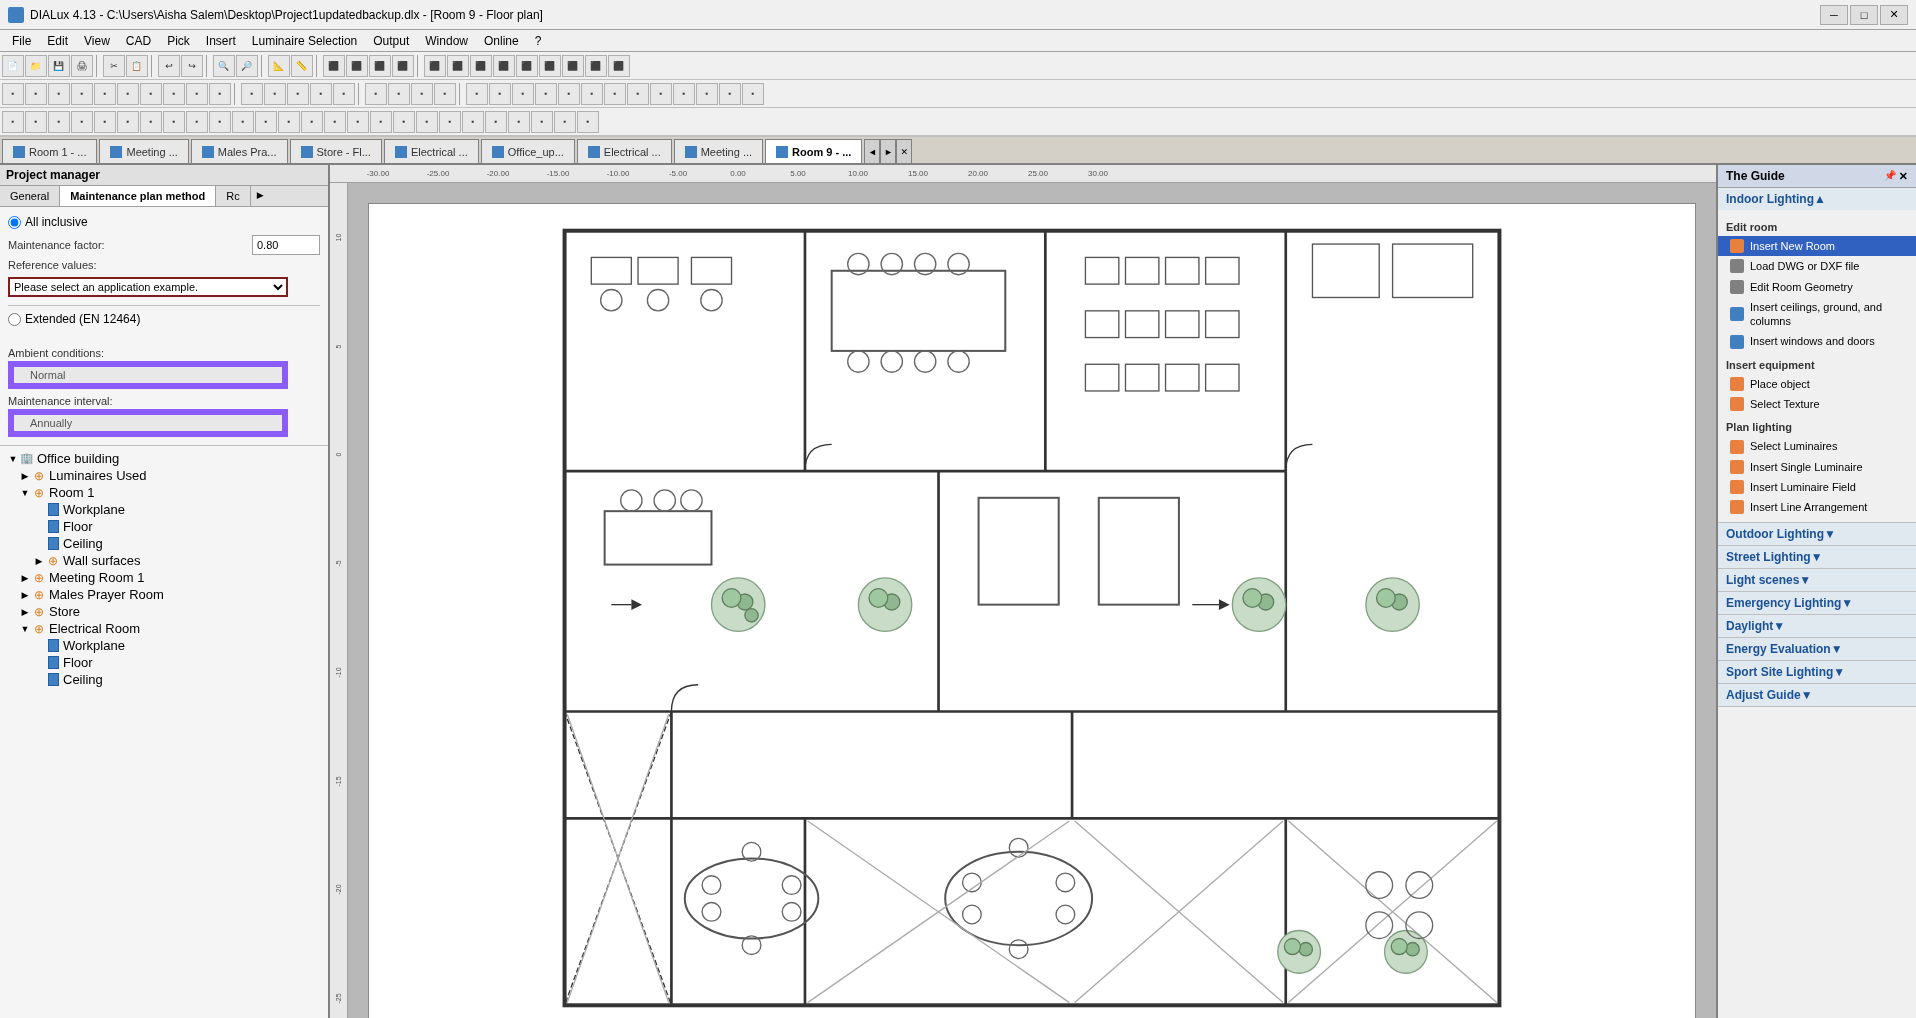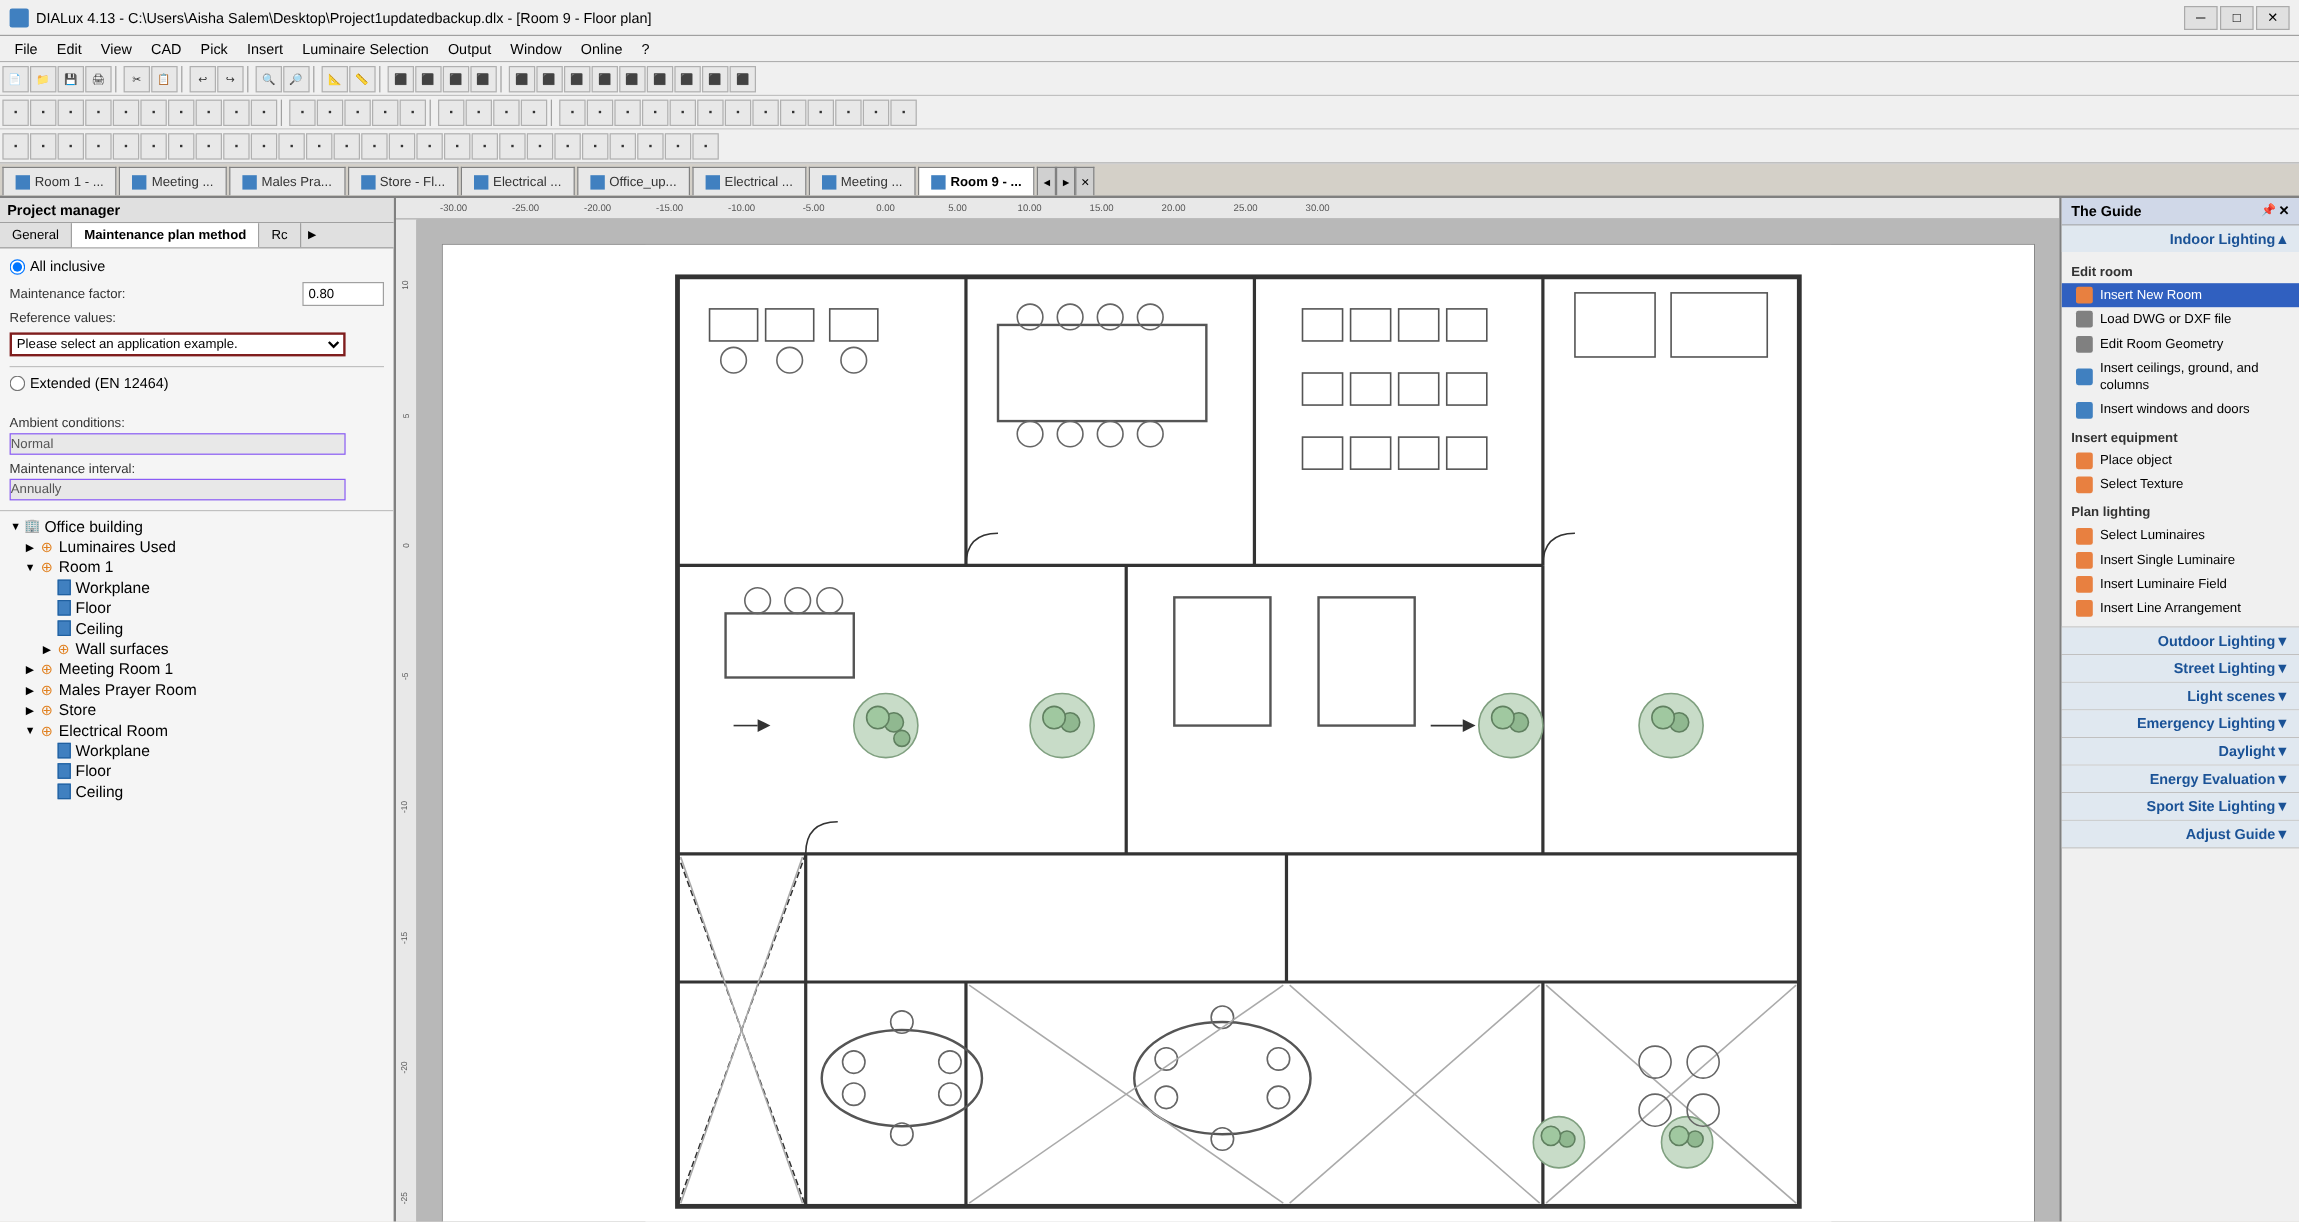--- a/index.html
+++ b/index.html
@@ -43,21 +43,21 @@
     
     
     #maintenance-section { padding: 8px; border-bottom: 1px solid #c0c0c0; }
     .radio-row { display: flex; align-items: center; margin-bottom: 6px; gap: 4px; }
     .form-row { display: flex; align-items: center; margin-bottom: 4px; justify-content: space-between; }
     .form-label { font-size: 11px; color: #333; }
     .form-input { width: 68px; height: 20px; border: 1px solid #a0a0a0; padding: 0 4px; font-size: 11px; background: #fff; }
     .form-select { width: 180px; height: 20px; border: 2px solid #7f1d1d; font-size: 11px; background: #fff; }
     .section-divider { height: 1px; background: #c0c0c0; margin: 6px 0; }
     .ambient-label { font-size: 11px; color: #333; margin-bottom: 2px; }
-    .ambient-value { background: #e8e8e8; padding: 2px 0; font-size: 11px; color: #555; border: 1px solid #8b5cf6; }
+    .ambient-value { background: #e8e8e8; padding: 2px 16px; font-size: 11px; color: #555; border: 6px solid #8b5cf6; }
     
     
     #tree-section { flex: 1; overflow-y: auto; padding: 4px; }
     .tree-item { display: flex; align-items: center; padding: 1px 2px; cursor: pointer; user-select: none; }
     .tree-expand { width: 14px; font-size: 9px; text-align: center; flex-shrink: 0; }
     .tree-icon { width: 14px; height: 14px; margin-right: 3px; flex-shrink: 0; display: flex; align-items: center; justify-content: center; }
     .tree-label { font-size: 13px; }
     .indent-1 { padding-left: 14px; }
     .indent-2 { padding-left: 28px; }
     
@@ -68,24 +68,24 @@
     #canvas-content { position: absolute; left: 18px; top: 18px; right: 0; bottom: 0; background: #b8b8b8; overflow: hidden; }
     
     .ruler-marks { display: flex; align-items: center; width: 100%; height: 100%; }
     
     
     #floor-plan { position: absolute; left: 20px; top: 20px; right: 20px; bottom: 20px; background: white; border: 1px solid #888; }
     #floor-plan svg { width: 100%; height: 100%; }
     
     
     #right-panel { width: 200px; background: #f0f0f0; border-left: 2px solid #808080; display: flex; flex-direction: column; flex-shrink: 0; overflow-y: auto; }
-    #guide-header { background: #d0d8e8; padding: 4px 8px; font-size: 12px; font-weight: bold; border-bottom: 1px solid #a0a0a0; display: flex; align-items: flex-start; justify-content: space-between; }
+    #guide-header { background: #d0d8e8; padding: 4px 8px; font-size: 12px; font-weight: bold; border-bottom: 1px solid #a0a0a0; display: flex; align-items: flex-end; justify-content: space-between; }
     
     .guide-section { border-bottom: 1px solid #c0c0c0; }
-    .guide-section-header { padding: 4px 8px; font-size: 12px; font-weight: bold; color: #1a5296; background: #e0e8f0; cursor: pointer; display: flex; align-items: center; justify-content: flex-end; }
+    .guide-section-header { padding: 4px 8px; font-size: 12px; font-weight: bold; color: #1a5296; background: #e0e8f0; cursor: pointer; display: flex; align-items: center; justify-content: flex-start; }
     .guide-section-content { padding: 4px 0; }
     .guide-item { display: flex; align-items: center; padding: 3px 8px 3px 12px; cursor: pointer; }
     .guide-item-icon { width: 14px; height: 14px; margin-right: 6px; flex-shrink: 0; background: #e88040; border-radius: 2px; }
     .guide-item-icon.blue { background: #4080c0; }
     .guide-item-icon.gray { background: #808080; }
     .guide-item-label { font-size: 11px; color: #000; line-height: 1.3; }
     .guide-subsection { padding: 3px 8px; font-size: 11px; font-weight: bold; color: #333; margin-top: 4px; }
     
     
     .guide-item.active { background: #3060c0; }

